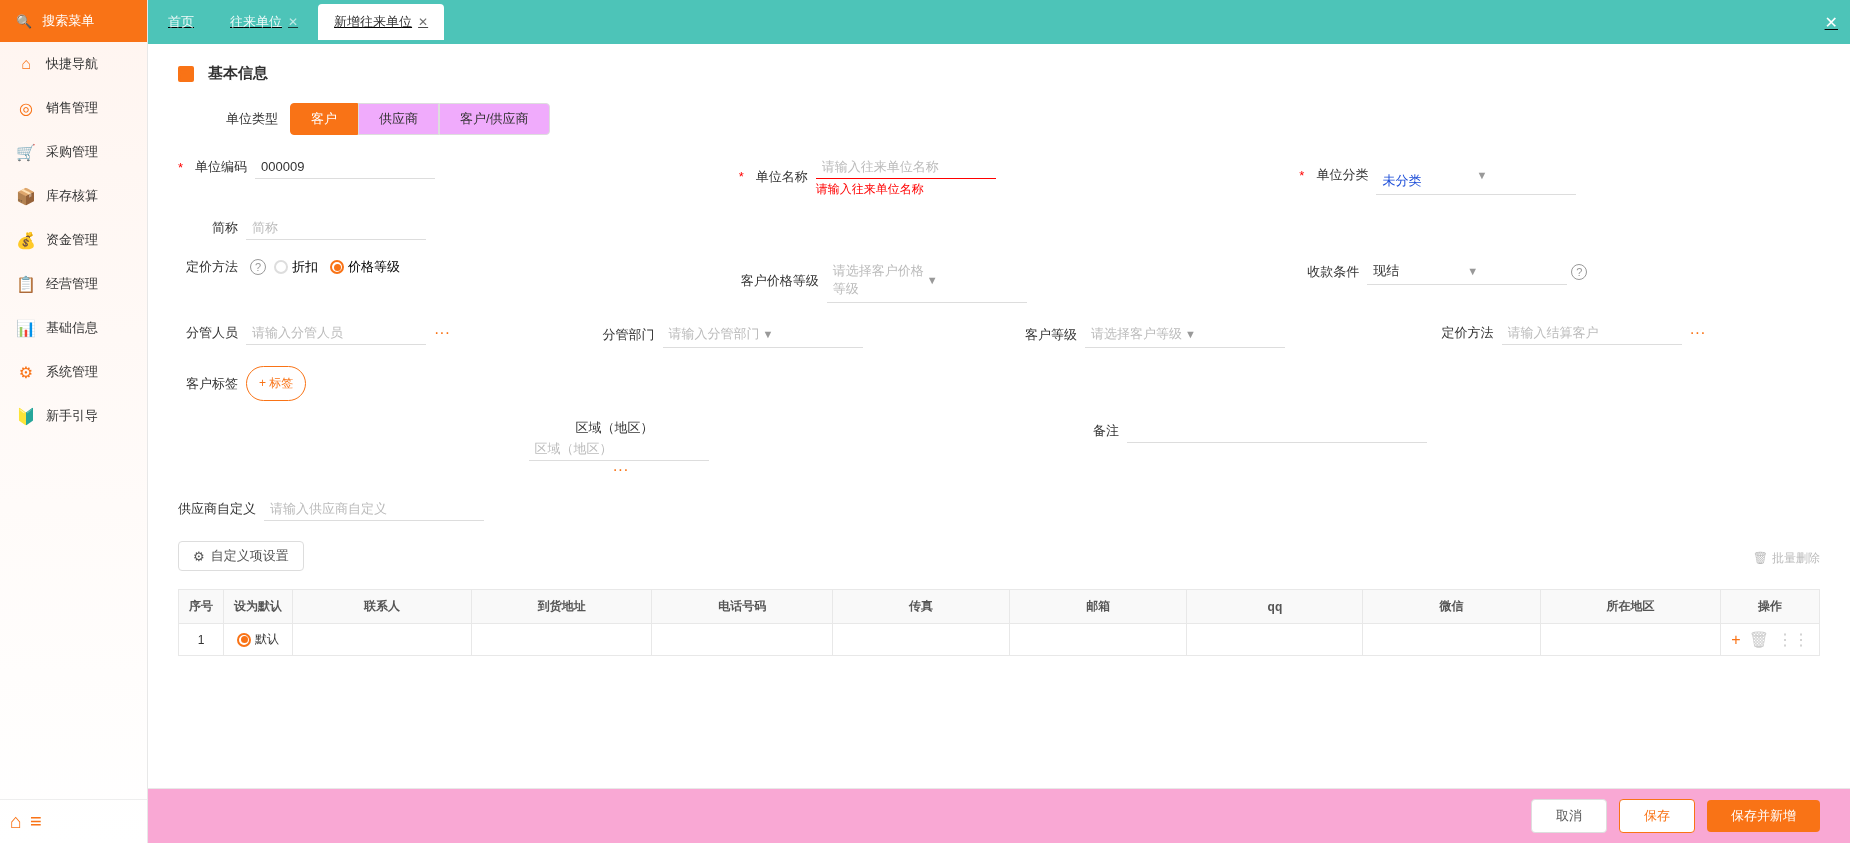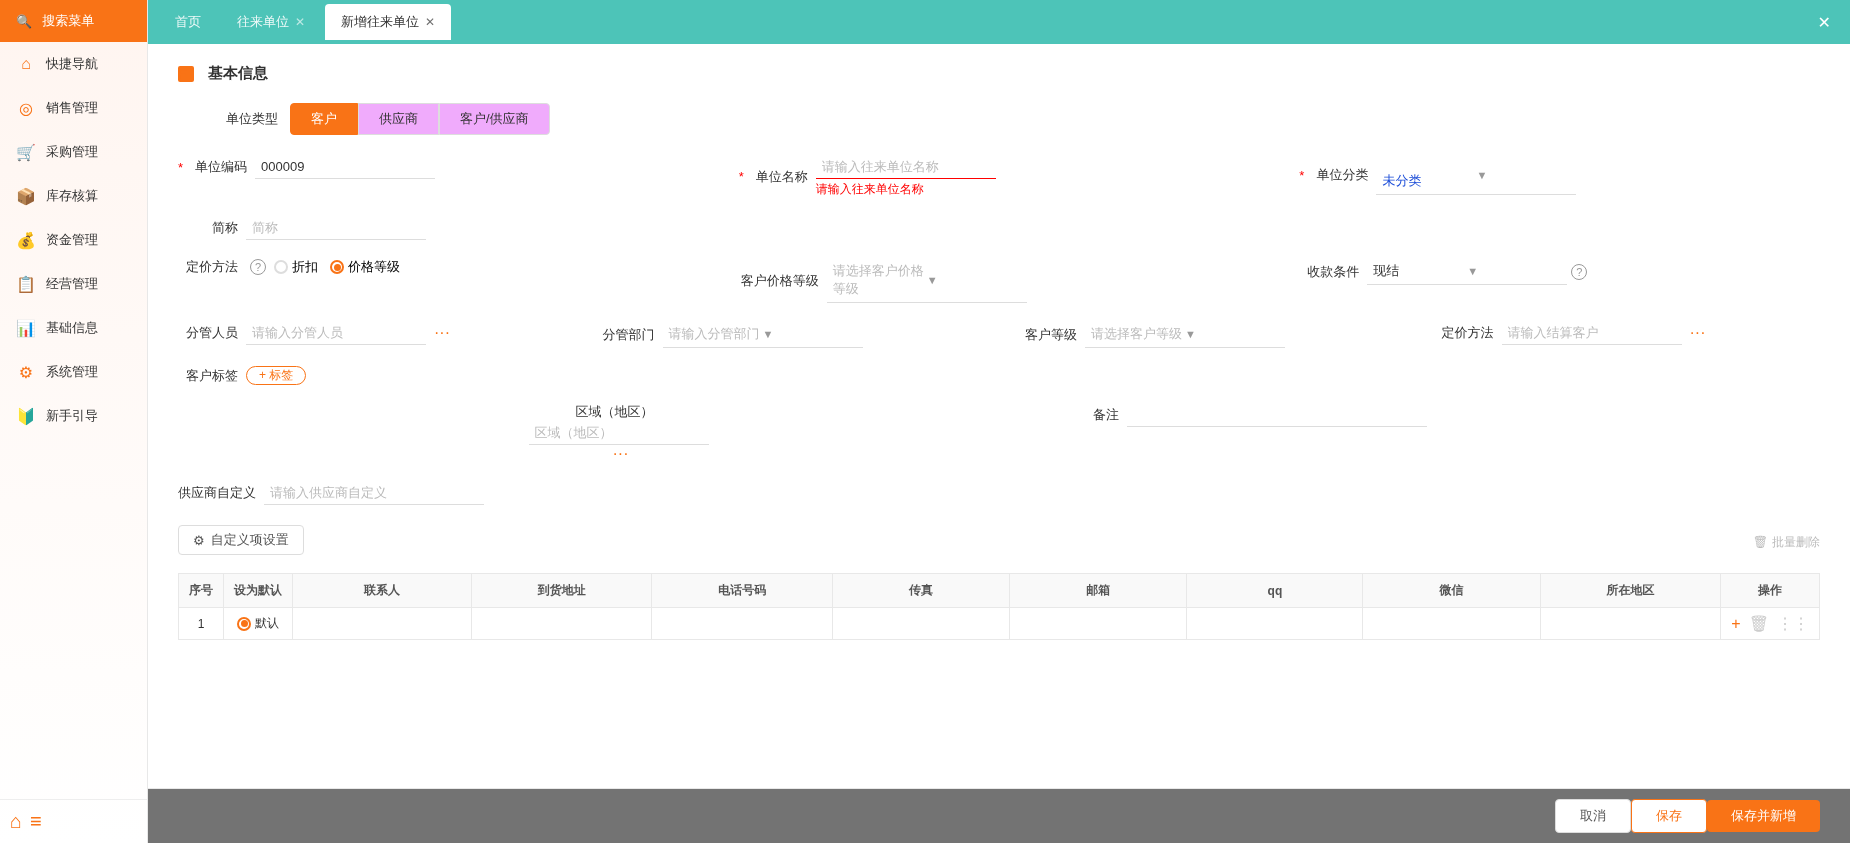--- a/index.html
+++ b/index.html
@@ -49,22 +49,23 @@
       flex-direction: column;
       overflow: hidden;
     }
 
     
     .tab-bar {
       background: #4dc4b8;
       display: flex;
       align-items: center;
       height: 44px;
-      padding: 0 11px;
+      padding: 0 4px;
       gap: 4px;
+      text-decoration: underline;
     }
     .tab {
       padding: 6px 16px;
       border-radius: 4px 4px 0 0;
       cursor: pointer;
       color: white;
       font-size: 13px;
       display: flex;
       align-items: center;
       gap: 6px;
@@ -210,21 +211,21 @@
       width: 7px; height: 7px;
       border-radius: 50%;
       background: #f97316;
     }
 
     
     .tag-btn {
       border: 1px solid #f97316;
       color: #f97316;
       border-radius: 20px;
-      padding: 0 12px;
+      padding: 8px 12px;
       font-size: 12px;
       cursor: pointer;
       background: white;
     }
 
     
     .help-icon {
       width: 16px; height: 16px;
       border-radius: 50%;
       border: 1px solid #999;
@@ -278,27 +279,27 @@
       font-size: 12px;
       color: #333;
       text-align: center;
     }
     .table-row-actions { display: flex; align-items: center; justify-content: center; gap: 8px; }
     .action-btn { color: #ccc; cursor: pointer; font-size: 16px; }
     .action-btn.add { color: #f97316; }
 
     
     .bottom-toolbar {
-      background: #737373;
+      background: #f9a8d4;
       border-top: 1px solid #e8e8e8;
       padding: 10px 30px;
       display: flex;
       align-items: center;
       justify-content: flex-end;
-      gap: 0;
+      gap: 12px;
     }
     .btn-cancel {
       padding: 7px 24px;
       border: 1px solid #ddd;
       background: white;
       border-radius: 4px;
       cursor: pointer;
       font-size: 13px;
       color: #555;
     }

